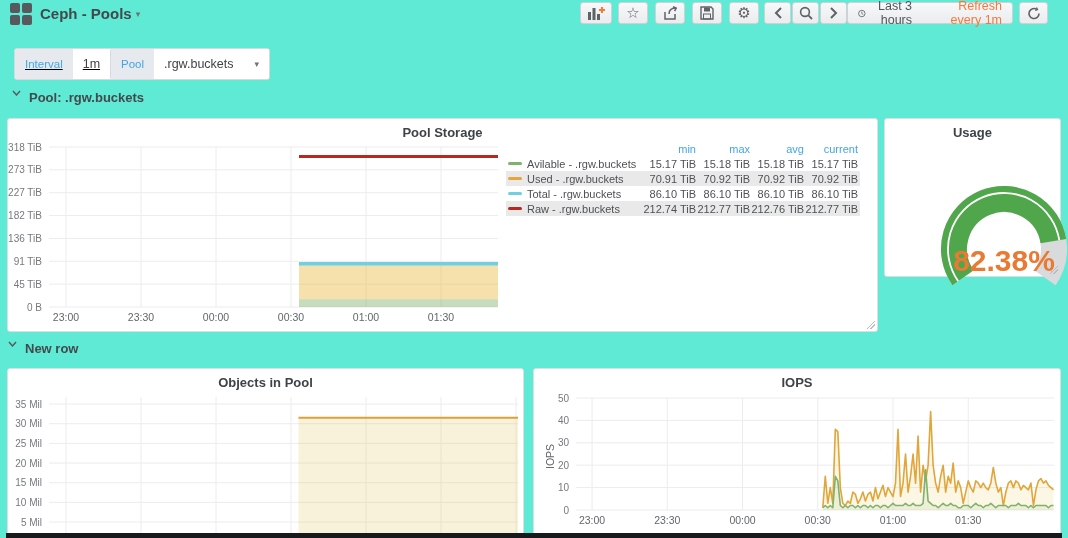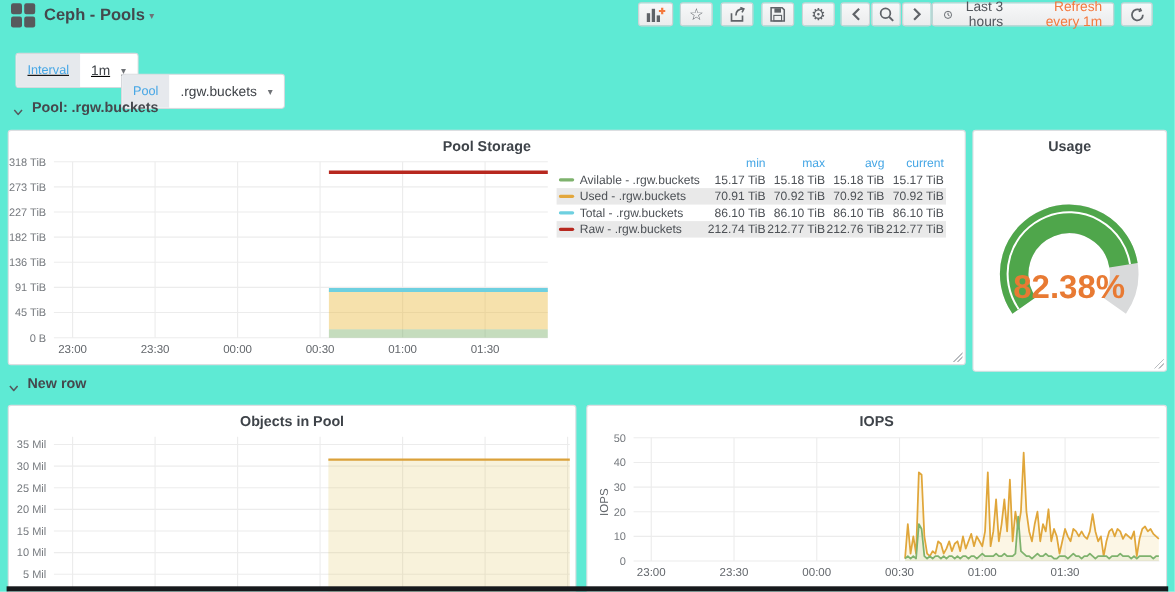--- a/index.html
+++ b/index.html
@@ -13,23 +13,23 @@
   .caret{font-size:9px;color:#6f7276;margin-left:4px;}
   .btn{position:absolute;top:2px;height:22px;box-sizing:border-box;background:linear-gradient(#f7f8f9,#ebeced);
        border:1px solid #cfd2d5;border-radius:3px;display:flex;align-items:center;justify-content:center;
        color:#5f6368;font-size:13px;cursor:pointer;}
   .btn svg{display:block;}
   .timebtn{padding:0 10px;font-size:12.5px;color:#51565c;gap:6px;}
   .refresh-orange{color:#f4793e;margin-left:26px;}
   
   .pill{position:absolute;top:48px;height:30px;display:flex;border:1px solid #d6d9dd;border-radius:3px;overflow:hidden;background:#fff;}
   .pill .lab{background:#e6e9ed;color:#45a6e5;font-size:11.5px;display:flex;align-items:center;padding:0 10px;}
-  .pill .val{background:#fff;color:#3f4348;font-size:12.5px;display:flex;align-items:center;padding:0 10px;gap:6px;}
-  
-  .row-head{position:absolute;display:flex;align-items:flex-end;gap:8px;color:#45484d;font-size:13px;font-weight:700;cursor:pointer;}
+  .pill .val{background:#fff;color:#3f4348;font-size:12.5px;display:flex;align-items:center;padding:0 10px;gap:17px;}
+  
+  .row-head{position:absolute;display:flex;align-items:flex-start;gap:8px;color:#45484d;font-size:13px;font-weight:700;cursor:pointer;}
   
   .panel{position:absolute;background:#fff;border:1px solid #dcdee1;border-radius:3px;box-sizing:border-box;}
   .panel-title{position:absolute;left:0;right:0;top:6px;text-align:center;font-size:13px;font-weight:600;color:#3e4349;cursor:pointer;}
   .resize{position:absolute;right:2px;bottom:2px;width:8px;height:8px;cursor:nwse-resize;}
   .resize:before{content:"";position:absolute;right:0;bottom:0;width:9px;height:9px;
     background:linear-gradient(135deg,transparent 50%,#b9bcc0 50%,#b9bcc0 58%,transparent 58%,transparent 72%,#b9bcc0 72%,#b9bcc0 80%,transparent 80%);}
   
   .legend{position:absolute;left:498px;top:22px;width:354px;font-size:11px;color:#4d5156;}
   .lg-row{display:flex;align-items:center;height:15px;padding:0 2px;}
   .lg-row.shaded{background:#e9e9e9;}
@@ -123,21 +123,21 @@
     </svg>
   </div>
 
   <div class="pill" style="left:14px;text-decoration:underline;">
     <span class="lab">Interval</span>
     <span class="val">
         <span>1m</span>
         <span class="caret">▾</span>
       </span>
   </div>
-  <div class="pill" style="left:110px;margin-top:19px;">
+  <div class="pill" style="left:110px;">
     <span class="lab">Pool</span>
     <span class="val">
         <span>.rgw.buckets</span>
         <span class="caret">▾</span>
       </span>
   </div>
 
   <div class="row-head" style="left:12px;top:90px;">
     <svg width="9" height="6" viewBox="0 0 9 6">
         <path d="M1 1l3.5 4L8 1" fill="none" stroke="#55585c" stroke-width="1.4"></path>
@@ -214,21 +214,21 @@
           <span class="lbl"><span class="swatch" style="background:#b7281f"></span>Raw - .rgw.buckets</span>
           <span class="cell">212.74 TiB</span>
           <span class="cell">212.77 TiB</span>
           <span class="cell">212.76 TiB</span>
           <span class="cell">212.77 TiB</span>
         </div>
       </div>
     <div class="resize"></div>
   </div>
 
-  <div class="panel" style="left:884px;top:118px;width:177px;height:220px;">
+  <div class="panel" style="left:884px;top:118px;width:177px;height:159px;padding-left:32px;">
     <div class="panel-title">Usage</div>
     <svg id="svg-gauge" width="175" height="210">
         <path d="M 46.0423977855504 158.6788218175523 A 50 50 0 1 1 127.9576022144496 158.67882181755232" stroke="#d9dadb" stroke-width="26" fill="none"></path>
         <path d="M 46.0423977855504 158.6788218175523 A 50 50 0 1 1 136.37757248523593 122.13518369793226" stroke="#4fa64b" stroke-width="26" fill="none"></path>
         <path d="M 41.127485519816446 162.12028043565857 A 56 56 0 1 1 142.30288118346425 121.19140574168414" stroke="#ffffff" stroke-width="1.8" fill="none"></path>
         <text x="87" y="152" text-anchor="middle" font-size="30" font-weight="bold" fill="#e87a33">82.38%</text>
       </svg>
     <div class="resize"></div>
   </div>
 

